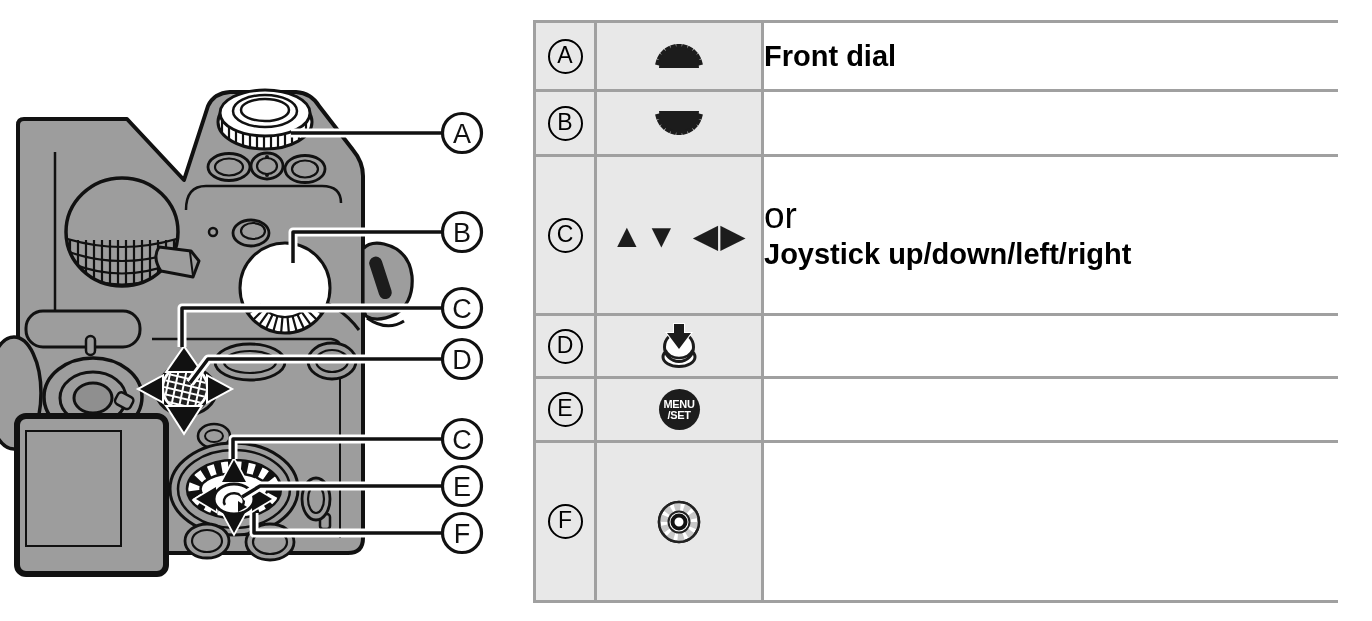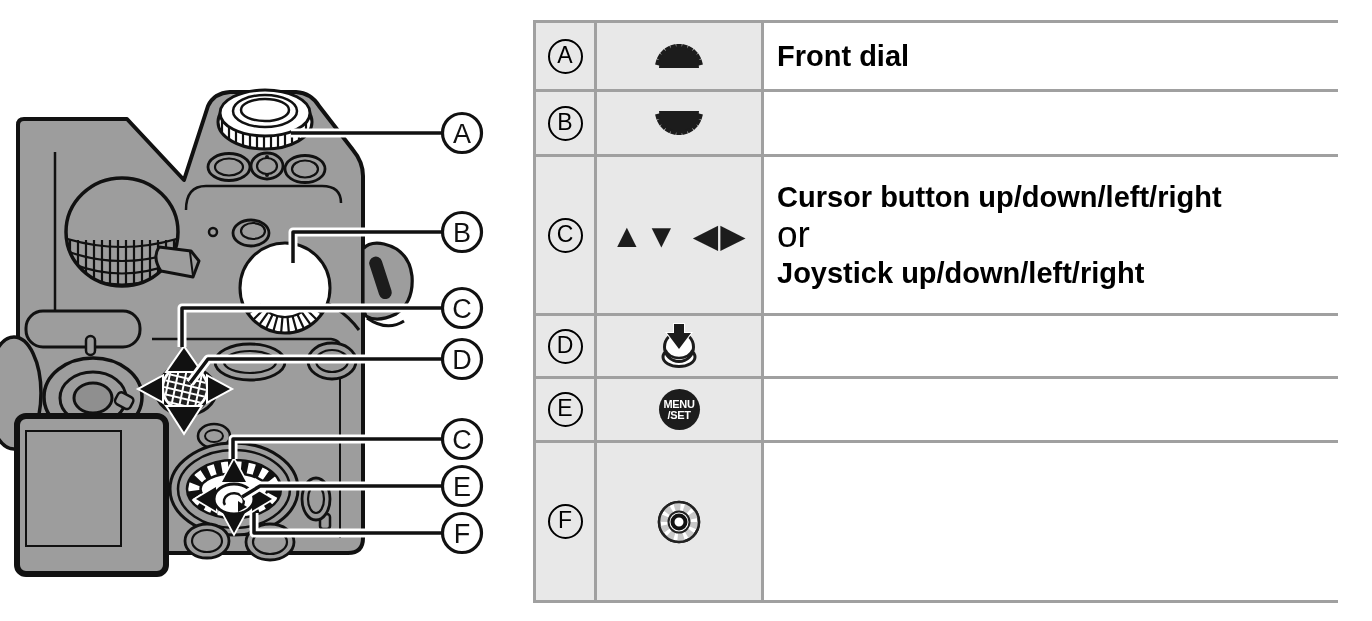--- a/index.html
+++ b/index.html
@@ -9,21 +9,21 @@
   
   .legend{position:absolute;left:533px;top:20px;width:805px;height:583px;
           border:3px solid #a0a0a0;border-right:none;box-sizing:border-box;
           display:flex;flex-direction:column;background:#fff;}
   .lrow{display:flex;border-bottom:3px solid #a0a0a0;box-sizing:border-box;flex:0 0 auto;}
   .lrow:last-child{border-bottom:none;flex:1 1 auto;}
   .h-a{height:69px}.h-b{height:65px}.h-c{height:159px}.h-d{height:63px}.h-e{height:64px}
   .cell{box-sizing:border-box;display:flex;align-items:center;justify-content:center;}
   .c1{width:61px;background:#e8e8e8;border-right:3px solid #a0a0a0;}
   .c2{width:167px;background:#e8e8e8;border-right:3px solid #a0a0a0;}
-  .c3{flex:1;background:#ffffff;flex-direction:column;align-items:flex-start;justify-content:center;padding-left:13px;}
+  .c3{flex:1;background:#ffffff;flex-direction:column;align-items:flex-start;justify-content:center;}
   .circ{width:35px;height:35px;border:2.5px solid #000;border-radius:50%;box-sizing:border-box;
         display:flex;align-items:center;justify-content:center;font-size:23px;color:#000;font-weight:400;padding-bottom:2px;}
   .tline{font-weight:bold;font-size:29px;line-height:38px;color:#000;white-space:nowrap;}
   .tline.regular{font-weight:400;font-size:37px;}
   .arrowline{display:flex;gap:13px;color:#1c1c1c;font-size:33px;letter-spacing:2px;line-height:1;}
   .menuset{width:41px;height:41px;border-radius:50%;background:#1c1c1c;color:#fff;
            display:flex;flex-direction:column;align-items:center;justify-content:center;
            font-weight:bold;font-size:11px;line-height:10.5px;letter-spacing:-0.3px;}
 </style>
 </head>
@@ -266,21 +266,20 @@
       <div class="cell c1">
           <div class="circ">C</div>
         </div>
       <div class="cell c2">
         <div class="arrowline">
           <span>▲▼</span>
           <span>◀▶</span>
         </div>
       </div>
       <div class="cell c3">
-        <div class="tline">Cursor button up/down/left/right</div>
         <div class="tline regular">or</div>
         <div class="tline">Joystick up/down/left/right</div>
       </div>
     </div>
 
     <div class="lrow h-d">
       <div class="cell c1">
           <div class="circ">D</div>
         </div>
       <div class="cell c2">

